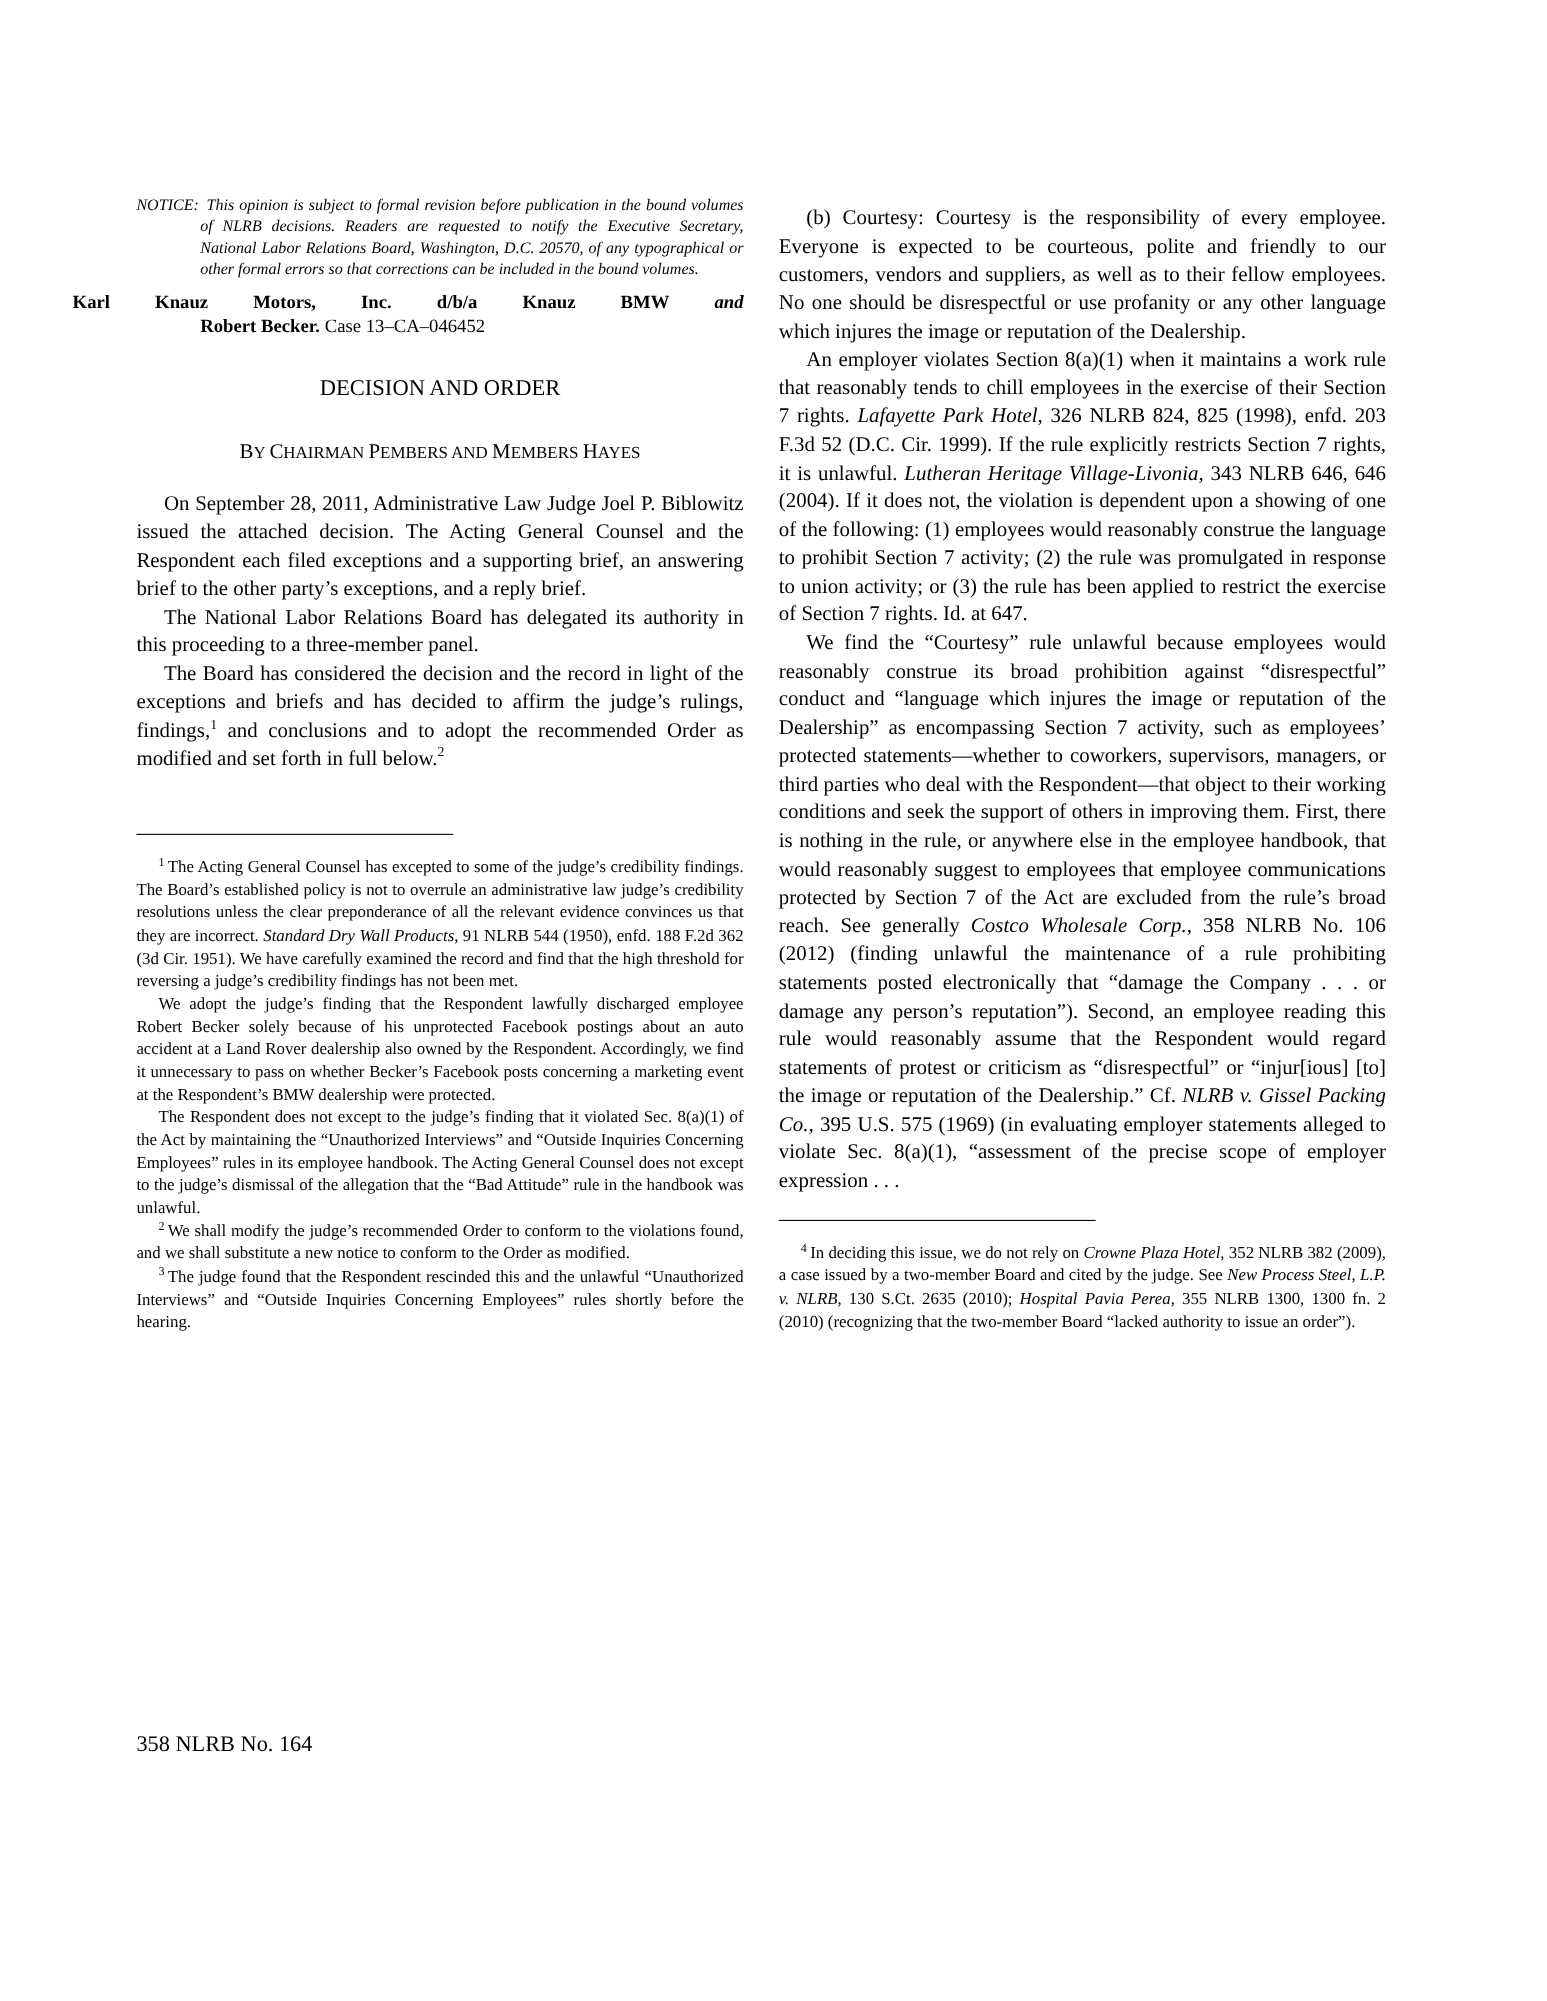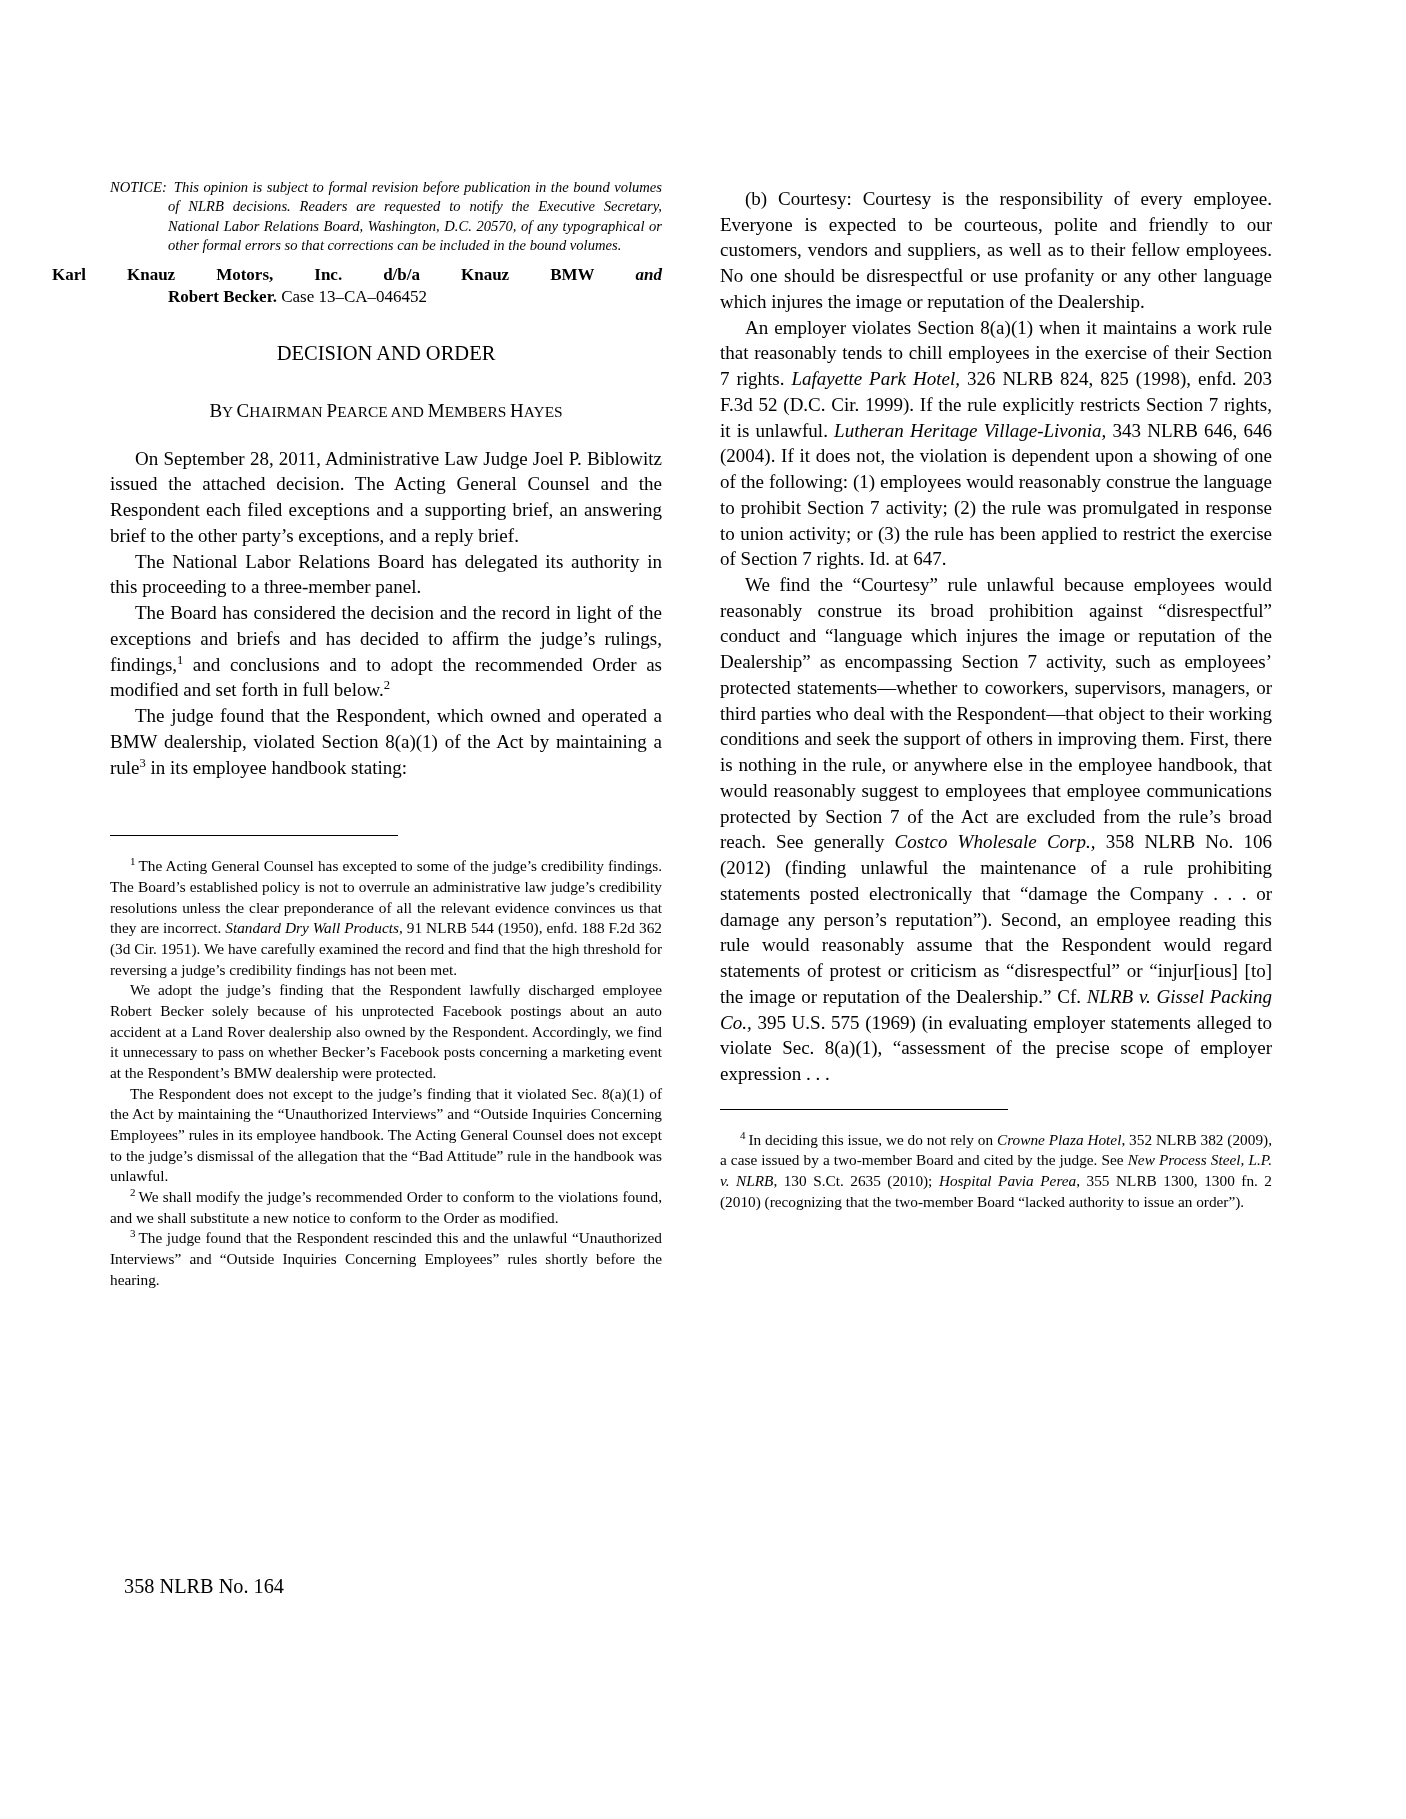--- a/index.html
+++ b/index.html
@@ -12,26 +12,26 @@
     width: 1406px;
     height: 1819px;
     background: #ffffff;
     font-family: "Liberation Serif", "DejaVu Serif", serif;
     color: #000000;
     box-sizing: border-box;
     overflow: hidden;
   }
   .columns {
     position: absolute;
-    left: 110px;
+    left: 124px;
     top: 178px;
     width: 1162px;
     height: 1540px;
     display: flex;
-    gap: 58px;
+    gap: 32px;
   }
   .col {
     width: 552px;
     position: relative;
     display: flex;
     flex-direction: column;
   }
   .col-left { padding-top: 0px; }
   .col-right { padding-top: 8px; }
 
@@ -165,28 +165,27 @@
       <div class="caption">
         <span class="caption-line1"><span class="party">Karl Knauz Motors, Inc. d/b/a Knauz BMW</span> <span class="and-it">and</span></span>
         <span class="caption-line2"><span class="party2">Robert Becker.</span> <span>Case 13–CA–046452</span></span>
       </div>
 
 
       <div class="decision-title">DECISION AND ORDER</div>
 
       <div class="byline">
         <div>
-          <span class="sc-big">B</span><span class="sc-small">Y </span><span class="sc-big">C</span><span class="sc-small">HAIRMAN </span><span class="sc-big">P</span><span class="sc-small">EARCE AND </span><span class="sc-big">M</span><span class="sc-small">EMBERS </span><span class="sc-big">H</span><span class="sc-small">AYES</span>
+          <span class="sc-big">B</span><span class="sc-small">Y </span><span class="sc-big">C</span><span class="sc-small">HAIRMAN </span><span class="sc-big">P</span><span class="sc-small">EMBERS AND </span><span class="sc-big">M</span><span class="sc-small">EMBERS </span><span class="sc-big">H</span><span class="sc-small">AYES</span>
         </div>
       </div>
 
       <p class="body-p first">On September 28, 2011, Administrative Law Judge Joel P. Biblowitz issued the attached decision.  The Acting General Counsel and the Respondent each filed exceptions and a supporting brief, an answering brief to the other party’s exceptions, and a reply brief.</p>
       <p class="body-p">The National Labor Relations Board has delegated its authority in this proceeding to a three-member panel.</p>
       <p class="body-p">The Board has considered the decision and the record in light of the exceptions and briefs and has decided to affirm the judge’s rulings, findings,<sup>1</sup> and conclusions and to adopt the recommended Order as modified and set forth in full below.<sup>2</sup></p>
-      <p class="body-p">The judge found that the Respondent, which owned and operated a BMW dealership, violated Section 8(a)(1) of the Act by maintaining a rule<sup>3</sup> in its employee handbook stating:</p>
 
       <div class="fn-rule-wrap-left">
         <hr class="fn-rule">
       </div>
 
       <div class="footnotes" id="left-footnotes">
           <p class="fn"><span class="marker">1</span>The Acting General Counsel has excepted to some of the judge’s credibility findings. The Board’s established policy is not to overrule an administrative law judge’s credibility resolutions unless the clear preponderance of all the relevant evidence convinces us that they are incorrect.  <span class="ital">Standard Dry Wall Products,</span> 91 NLRB 544 (1950), enfd. 188 F.2d 362 (3d Cir. 1951).  We have carefully examined the record and find that the high threshold for reversing a judge’s credibility findings has not been met.</p>
           <p class="fn">We adopt the judge’s finding that the Respondent lawfully discharged employee Robert Becker solely because of his unprotected Facebook postings about an auto accident at a Land Rover dealership also owned by the Respondent.  Accordingly, we find it unnecessary to pass on whether Becker’s Facebook posts concerning a marketing event at the Respondent’s BMW dealership were protected.</p>
           <p class="fn">The Respondent does not except to the judge’s finding that it violated Sec. 8(a)(1) of the Act by maintaining the “Unauthorized Interviews” and “Outside Inquiries Concerning Employees” rules in its employee handbook.  The Acting General Counsel does not except to the judge’s dismissal of the allegation that the “Bad Attitude” rule in the handbook was unlawful.</p>
           <p class="fn"><span class="marker">2</span>We shall modify the judge’s recommended Order to conform to the violations found, and we shall substitute a new notice to conform to the Order as modified.</p>

